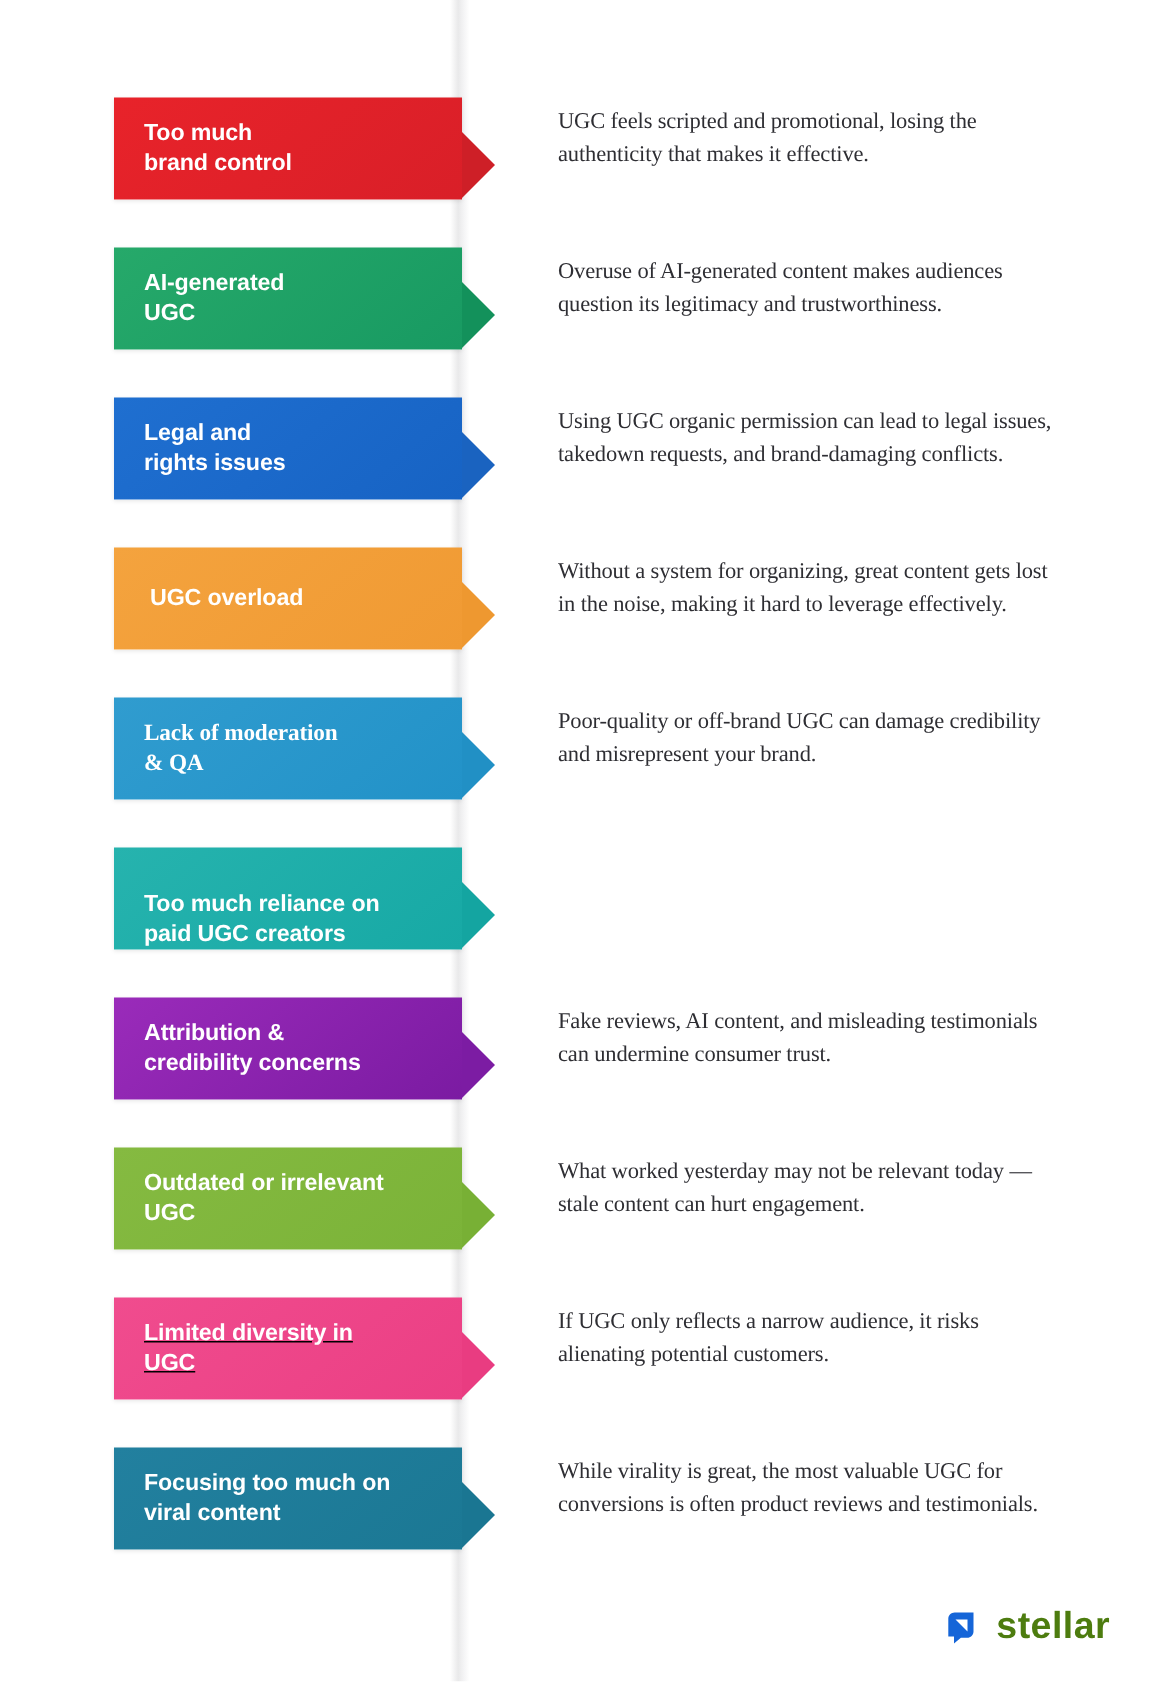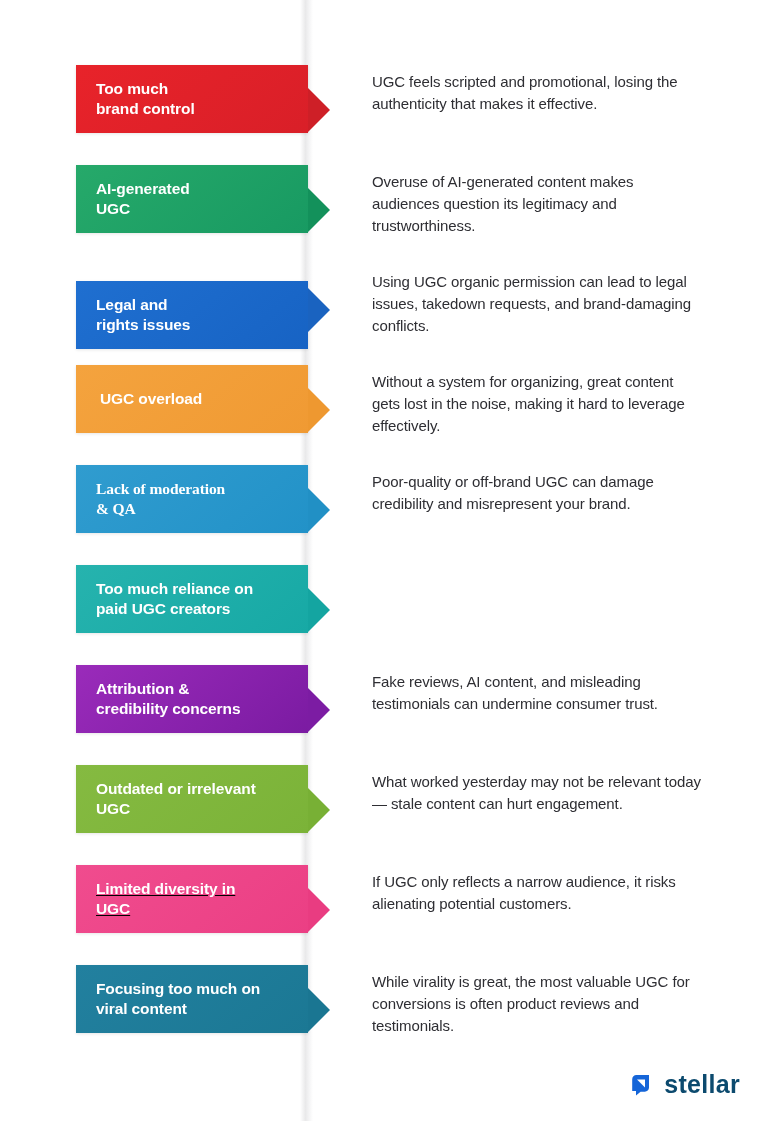--- a/index.html
+++ b/index.html
@@ -53,20 +53,21 @@
 
   
   .desc {
     position:absolute; left:372px; top:6px;
     width:330px;
     color:#2e2e33;
     font-size:15px;
     line-height:1.45;
     font-weight:normal;
     letter-spacing:-0.1px;
+    font-family:Liberation Serif, serif;
   }
 
   
   .footer {
     position:absolute; right:28px; bottom:22px;
     display:flex; align-items:center; gap:10px;
   }
   .logo-mark { width:26px; height:26px; display:block; }
   .logo-text {
     font-size:25px; font-weight:bold; color:#16161a;
@@ -91,21 +92,21 @@
       </div>
       <div class="row">
         <div class="bar" style="background: linear-gradient(140deg, rgb(38, 169, 106) 0%, rgb(24, 154, 98) 100%); align-items: center;">
           <div class="bar-label">AI-generated
 UGC</div>
         </div>
         <div class="arrow" style="border-left-color: rgb(19, 145, 91);"></div>
         <div class="desc">Overuse of AI-generated content makes audiences question its legitimacy and trustworthiness.</div>
       </div>
       <div class="row">
-        <div class="bar" style="background: linear-gradient(140deg, rgb(31, 111, 208) 0%, rgb(23, 99, 196) 100%); margin-top: 16px;">
+        <div class="bar" style="background: linear-gradient(140deg, rgb(31, 111, 208) 0%, rgb(23, 99, 196) 100%);">
           <div class="bar-label">Legal and
 rights issues</div>
         </div>
         <div class="arrow" style="border-left-color: rgb(26, 99, 192);"></div>
         <div class="desc">Using UGC organic permission can lead to legal issues, takedown requests, and brand-damaging conflicts.</div>
       </div>
       <div class="row">
         <div class="bar" style="background: linear-gradient(140deg, rgb(244, 163, 62) 0%, rgb(240, 154, 51) 100%); padding-left: 24px;">
           <div class="bar-label">UGC overload</div>
         </div>
@@ -114,21 +115,21 @@
       </div>
       <div class="row">
         <div class="bar" style="background: linear-gradient(140deg, rgb(48, 156, 207) 0%, rgb(34, 146, 200) 100%); font-family: Liberation Serif, serif;">
           <div class="bar-label">Lack of moderation
 &amp; QA</div>
         </div>
         <div class="arrow" style="border-left-color: rgb(33, 144, 197);"></div>
         <div class="desc">Poor-quality or off-brand UGC can damage credibility and misrepresent your brand.</div>
       </div>
       <div class="row">
-        <div class="bar" style="background: linear-gradient(140deg, rgb(38, 179, 174) 0%, rgb(23, 169, 165) 100%);">
+        <div class="bar" style="background: linear-gradient(140deg, rgb(38, 179, 174) 0%, rgb(23, 169, 165) 100%); align-items: flex-end;">
           <div class="bar-label">Too much reliance on
 paid UGC creators</div>
         </div>
         <div class="arrow" style="border-left-color: rgb(20, 165, 161);"></div>
       </div>
       <div class="row">
         <div class="bar" style="background: linear-gradient(140deg, rgb(154, 43, 186) 0%, rgb(123, 27, 162) 100%);">
           <div class="bar-label">Attribution &amp;
 credibility concerns</div>
         </div>
@@ -161,16 +162,16 @@
       </div>
     </div>
 
   <div class="footer">
     <span class="logo-mark-wrap">
       <svg class="logo-mark" viewBox="0 0 26 26" xmlns="http://www.w3.org/2000/svg" aria-hidden="true">
         <path id="logoMarkPath" d="M4.2 7.2 C4.2 4.9 6.1 3.0 8.4 3.0 L21.0 3.0 L21.0 15.6 C21.0 17.9 19.1 19.8 16.8 19.8 L12.6 19.8 L8.0 23.6 L8.0 19.0 L4.2 19.0 Z" fill="#1565D8"></path>
         <path d="M9.0 7.6 L17.0 7.6 L17.0 15.6 Z" fill="#ffffff"></path>
       </svg>
     </span>
-    <span class="logo-text" style="color: #0c4a6e;">stellar</span>
+    <span class="logo-text" style="color: #4d7c0f;">stellar</span>
   </div>
 
 </div>
 
 </body></html>

